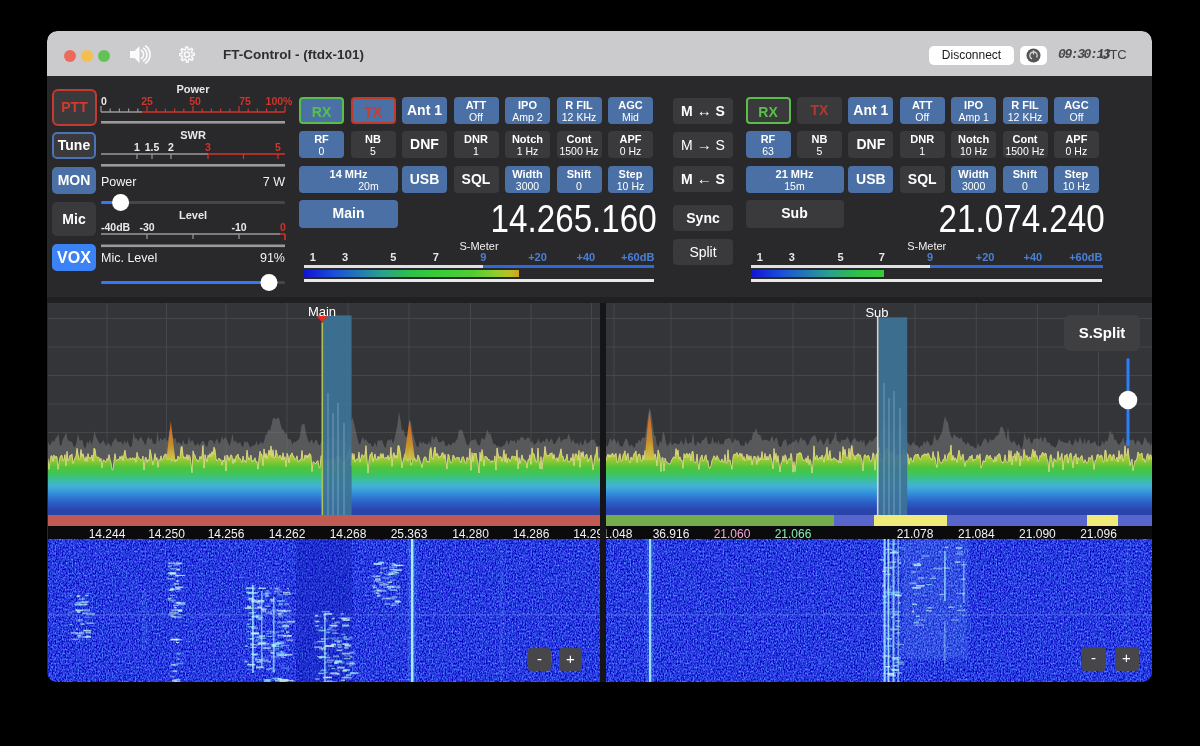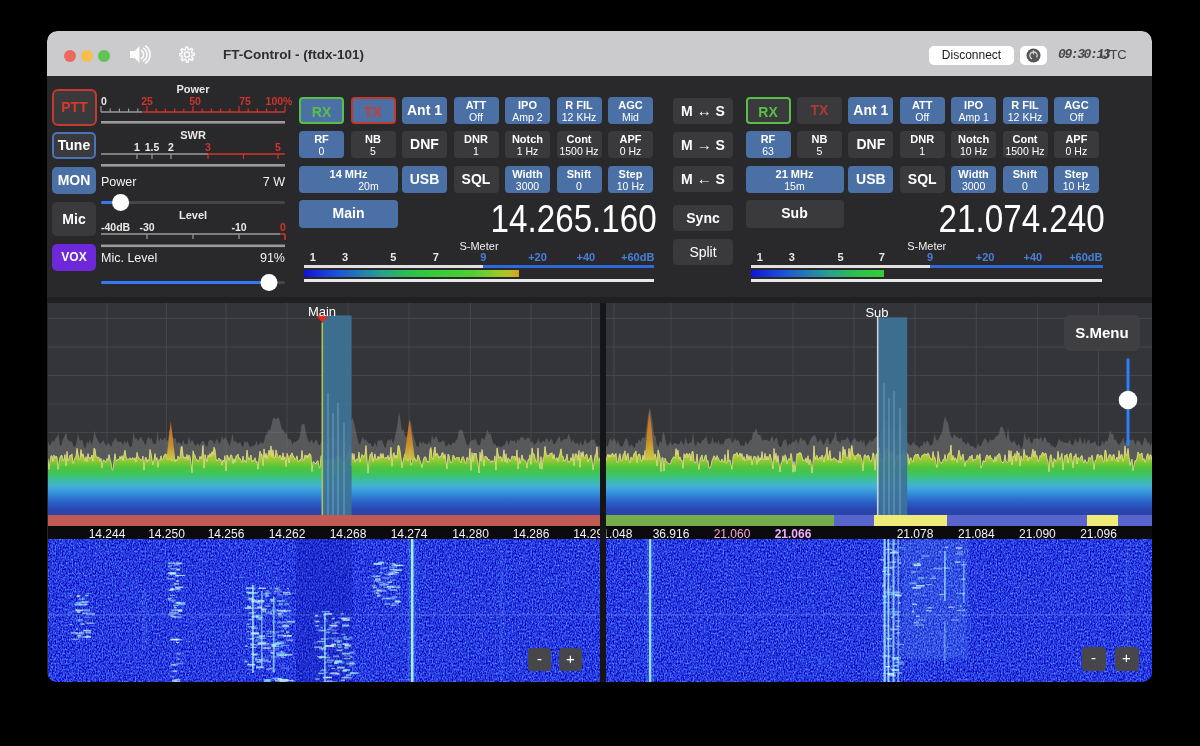--- a/index.html
+++ b/index.html
@@ -29,21 +29,21 @@
           <line x1="13.5" y1="4.5" x2="13.5" y2="8.6" stroke="#d8d8d8" stroke-width="1.4"></line>
         </svg>
   </div>
   <div style="position:absolute;left:1011px;top:15.5px;font-size:13px;font-weight:700;font-style:italic;color:#48484a;font-family:'Liberation Mono',monospace;letter-spacing:-1.4px;">09:30:13</div>
   <div style="position:absolute;left:1053px;top:16px;font-size:13px;color:#3f3f3f;">UTC</div>
 </div>
 <div style="position:absolute;left:5px;top:58px;width:45px;height:37px;background:#3a3a3d;border:2.5px solid #c23a30;border-radius:6px;box-sizing:border-box;text-align:center;color:#d8372c;font-weight:700;font-size:14px;line-height:32px;">PTT</div>
     <div style="position:absolute;left:5px;top:101px;width:44px;height:26.5px;background:#3a3a3d;border:2px solid #4a74b8;border-radius:5px;box-sizing:border-box;text-align:center;color:#fff;font-weight:700;font-size:14px;line-height:23px;">Tune</div>
     <div style="position:absolute;left:5px;top:135.5px;width:44px;height:27.5px;background:#4a70a5;border-radius:5px;text-align:center;color:#fff;font-weight:700;font-size:14px;line-height:27.5px;">MON</div>
     <div style="position:absolute;left:5px;top:170.5px;width:44px;height:34px;background:#3a3a3d;border-radius:5px;text-align:center;color:#fff;font-weight:700;font-size:14px;line-height:34px;">Mic</div>
-    <div style="position:absolute;left:5px;top:212.5px;width:44px;height:27px;background:#6d28d9;border-radius:5px;text-align:center;color:#fff;font-weight:700;font-size:12px;line-height:27px;">VOX</div>
+    <div style="position:absolute;left:5px;top:212.5px;width:44px;height:27px;background:#3b82f6;border-radius:5px;text-align:center;color:#fff;font-weight:700;font-size:16px;line-height:27px;">VOX</div>
 <div style="position:absolute;left:54px;top:52px;width:184px;text-align:center;font-size:11px;font-weight:700;color:#e8e8e8;">Power</div>
 <svg style="position:absolute;left:0;top:0;" width="300" height="272" viewBox="0 0 300 272">
       <text x="54" y="74" fill="#e8e8e8" font-size="10.5" font-weight="700">0</text>
       <text x="100" y="74" fill="#d0342c" font-size="10.5" font-weight="700" text-anchor="middle">25</text>
       <text x="148" y="74" fill="#d0342c" font-size="10.5" font-weight="700" text-anchor="middle">50</text>
       <text x="198" y="74" fill="#d0342c" font-size="10.5" font-weight="700" text-anchor="middle">75</text>
       <text x="232" y="74" fill="#d0342c" font-size="10.5" font-weight="700" text-anchor="middle">100%</text>
       <line x1="54.0" y1="75" x2="54.0" y2="81" stroke="#9a9a9a" stroke-width="1.2"></line>
       <line x1="63.2" y1="77.5" x2="63.2" y2="81" stroke="#9a9a9a" stroke-width="1.2"></line>
       <line x1="72.4" y1="77.5" x2="72.4" y2="81" stroke="#9a9a9a" stroke-width="1.2"></line>
@@ -257,21 +257,21 @@
       <div style="font-size:11px;font-weight:700;line-height:12px;padding-top:2px;">Step</div>
       <div style="font-size:10.5px;line-height:12px;">10 Hz</div>
     </div>
     <div style="position:absolute;left:698.5px;top:169px;width:98px;height:27.5px;background:#3a3a3d;border-radius:4px;color:#fff;text-align:center;box-sizing:border-box;">
       <div style="font-size:14px;font-weight:700;line-height:27.5px;">Sub</div>
     </div>
     <div style="position:absolute;left:626px;top:66.5px;width:60px;height:26px;background:#3a3a3d;border-radius:4px;color:#fff;text-align:center;box-sizing:border-box;">
       <div style="font-size:14px;font-weight:700;line-height:26px;">M <span style="font-size:15px;">↔</span> S</div>
     </div>
     <div style="position:absolute;left:626px;top:100.7px;width:60px;height:26px;background:#3a3a3d;border-radius:4px;color:#fff;text-align:center;box-sizing:border-box;">
-      <div style="font-size:14px;font-weight:700;line-height:26px;">M <span style="font-size:15px;">→</span> S</div>
+      <div style="font-size:14px;font-weight:400;line-height:26px;">M <span style="font-size:15px;">→</span> S</div>
     </div>
     <div style="position:absolute;left:626px;top:135.2px;width:60px;height:26px;background:#3a3a3d;border-radius:4px;color:#fff;text-align:center;box-sizing:border-box;">
       <div style="font-size:14px;font-weight:700;line-height:26px;">M <span style="font-size:15px;">←</span> S</div>
     </div>
     <div style="position:absolute;left:626px;top:173.6px;width:60px;height:26px;background:#3a3a3d;border-radius:4px;color:#fff;text-align:center;box-sizing:border-box;">
       <div style="font-size:14px;font-weight:700;line-height:26px;">Sync</div>
     </div>
     <div style="position:absolute;left:626px;top:208.2px;width:60px;height:26px;background:#3a3a3d;border-radius:4px;color:#fff;text-align:center;box-sizing:border-box;">
       <div style="font-size:14px;font-weight:400;line-height:26px;">Split</div>
     </div>
@@ -378,21 +378,21 @@
   <div style="position:absolute;left:249px;top:1px;width:50px;text-align:center;font-size:13px;color:#fff;">Main</div>
   <div style="position:absolute;left:0;top:212px;width:552px;height:11px;">
         <div style="position:absolute;left:0;top:0;width:552px;height:11px;background:#c15a52;"></div>
       </div>
   <div style="position:absolute;left:0;top:223px;width:552px;height:13px;background:#0b0b0e;overflow:hidden;">
         <div style="position:absolute;left:34px;top:0.5px;width:50px;text-align:center;font-size:12px;color:#f2f2f2;">14.244</div>
         <div style="position:absolute;left:93.5px;top:0.5px;width:50px;text-align:center;font-size:12px;color:#f2f2f2;">14.250</div>
         <div style="position:absolute;left:153px;top:0.5px;width:50px;text-align:center;font-size:12px;color:#f2f2f2;">14.256</div>
         <div style="position:absolute;left:214px;top:0.5px;width:50px;text-align:center;font-size:12px;color:#f2f2f2;">14.262</div>
         <div style="position:absolute;left:275px;top:0.5px;width:50px;text-align:center;font-size:12px;color:#f2f2f2;">14.268</div>
-        <div style="position:absolute;left:336px;top:0.5px;width:50px;text-align:center;font-size:12px;color:#f2f2f2;">14.274</div>
+        <div style="position:absolute;left:336px;top:0.5px;width:50px;text-align:center;font-size:12px;color:#f2f2f2;">25.363</div>
         <div style="position:absolute;left:397.5px;top:0.5px;width:50px;text-align:center;font-size:12px;color:#f2f2f2;">14.280</div>
         <div style="position:absolute;left:458px;top:0.5px;width:50px;text-align:center;font-size:12px;color:#f2f2f2;">14.286</div>
         <div style="position:absolute;left:518.5px;top:0.5px;width:50px;text-align:center;font-size:12px;color:#f2f2f2;">14.292</div>
       </div>
   <div style="position:absolute;left:0;top:236px;width:552px;height:143px;overflow:hidden;">
         <svg width="552" height="143" viewBox="0 0 552 143" style="position:absolute;left:0;top:0;">
 <defs>
 <filter id="wfnoise" x="0" y="0" width="100%" height="100%" color-interpolation-filters="sRGB">
   <feTurbulence type="fractalNoise" baseFrequency="0.7 0.5" numOctaves="3" seed="7" result="n"></feTurbulence>
   <feColorMatrix in="n" type="saturate" values="0" result="g"></feColorMatrix>
@@ -906,21 +906,21 @@
   <div style="position:absolute;left:0;top:212px;width:546px;height:11px;">
         <div style="position:absolute;left:0;top:0;width:546px;height:11px;background:#5865cc;"></div>
         <div style="position:absolute;left:0;top:0;width:228px;height:11px;background:#76ad4c;"></div>
         <div style="position:absolute;left:268.4px;top:0;width:72.8px;height:11px;background:#f0ea78;"></div>
         <div style="position:absolute;left:480.7px;top:0;width:31.3px;height:11px;background:#f0ea78;"></div>
       </div>
   <div style="position:absolute;left:0;top:223px;width:546px;height:13px;background:#0b0b0e;overflow:hidden;">
         <div style="position:absolute;left:-17px;top:0.5px;width:50px;text-align:center;font-size:12px;color:#f2f2f2;">21.048</div>
         <div style="position:absolute;left:40px;top:0.5px;width:50px;text-align:center;font-size:12px;color:#f2f2f2;">36.916</div>
         <div style="position:absolute;left:101px;top:0.5px;width:50px;text-align:center;font-size:12px;color:#f9a8d4;">21.060</div>
-        <div style="position:absolute;left:162px;top:0.5px;width:50px;text-align:center;font-size:12px;color:#f0abfc;font-weight:bold;">21.066</div>
+        <div style="position:absolute;left:162px;top:0.5px;width:50px;text-align:center;font-size:12px;color:#86efac;">21.066</div>
         <div style="position:absolute;left:223px;top:16px;width:50px;text-align:right;font-size:12px;color:#f2f2f2;">21.072</div>
         <div style="position:absolute;left:284px;top:0.5px;width:50px;text-align:center;font-size:12px;color:#f2f2f2;">21.078</div>
         <div style="position:absolute;left:345.3px;top:0.5px;width:50px;text-align:center;font-size:12px;color:#f2f2f2;">21.084</div>
         <div style="position:absolute;left:406.4px;top:0.5px;width:50px;text-align:center;font-size:12px;color:#f2f2f2;">21.090</div>
         <div style="position:absolute;left:467.5px;top:0.5px;width:50px;text-align:center;font-size:12px;color:#f2f2f2;">21.096</div>
       </div>
   <div style="position:absolute;left:0;top:236px;width:546px;height:143px;overflow:hidden;">
         <svg width="546" height="143" viewBox="0 0 546 143" style="position:absolute;left:0;top:0;">
 
 <rect width="546" height="143" fill="#1523d8"></rect>
@@ -1034,18 +1034,18 @@
           <rect x="311.0" y="23.8" width="2.8" height="1.2" fill="#cfffe8" opacity="0.77"></rect>
           <rect x="321.2" y="68.0" width="5.3" height="1.6" fill="#cfffe8" opacity="0.48"></rect>
           <rect x="338" y="12" width="1.8" height="50" fill="#aef6ff" opacity="0.6"></rect>
           <rect x="357" y="22" width="1.6" height="42" fill="#aef6ff" opacity="0.45"></rect>
           <rect x="338" y="82" width="1.6" height="42" fill="#aef6ff" opacity="0.4"></rect>
           <rect x="520" y="0" width="3" height="143" fill="#7fd4ff" opacity="0.1" filter="url(#blur1)"></rect>
 </svg>
       </div>
   <div style="position:absolute;left:475.5px;top:343.5px;width:24px;height:24px;background:#47474b;border-radius:4px;color:#fff;text-align:center;font-size:15px;line-height:22px;">-</div>
   <div style="position:absolute;left:508.5px;top:343.5px;width:24px;height:24px;background:#47474b;border-radius:4px;color:#fff;text-align:center;font-size:15px;line-height:22px;">+</div>
-  <div style="position:absolute;left:458px;top:11.5px;width:76px;height:36px;background:#3f3f42;border-radius:6px;color:#fff;font-weight:700;font-size:15px;text-align:center;line-height:36px;">S.Menu</div>
+  <div style="position:absolute;left:458px;top:11.5px;width:76px;height:36px;background:#3f3f42;border-radius:6px;color:#fff;font-weight:700;font-size:15px;text-align:center;line-height:36px;">S.Split</div>
   <svg width="24" height="120" style="position:absolute;left:510px;top:52px;">
     <line x1="12" y1="4.5" x2="12" y2="89.5" stroke="#2c7ef8" stroke-width="3" stroke-linecap="round"></line>
     <circle cx="12" cy="45" r="9.3" fill="#fff"></circle>
   </svg>
 </div>
 </div>
 </body></html>

